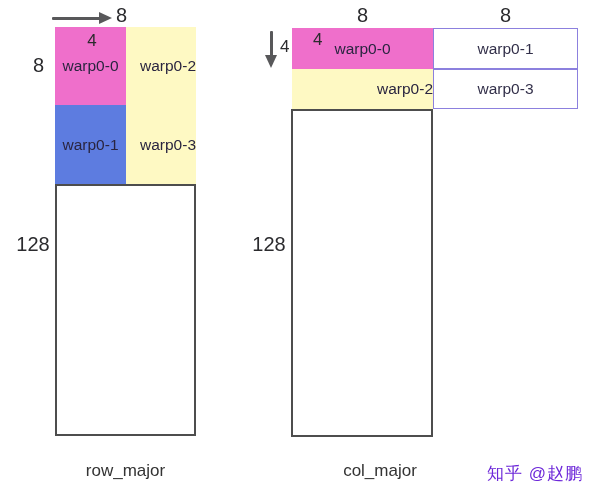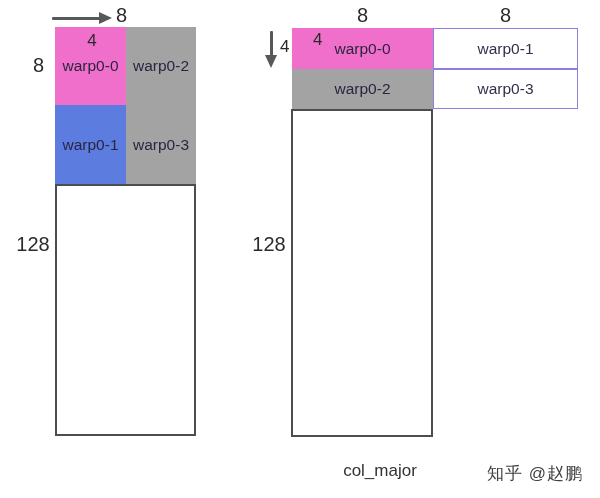--- a/index.html
+++ b/index.html
@@ -8,37 +8,37 @@
     font-family:"Liberation Sans","DejaVu Sans",sans-serif;color:#2e2e33;
   }
   .abs{position:absolute;}
   .dim-label{font-size:20px;color:#2b2b2e;}
   .dim-label-sm{font-size:17px;color:#2b2b2e;}
   .block{
     position:absolute;display:flex;align-items:center;justify-content:center;
     font-size:15.5px;color:#2a2540;box-sizing:border-box;
   }
   .pink{background:#ef6fcb;}
-  .purple{background:#a3a3a3;}
+  .purple{background:#fef9c3;justify-content:flex-end;}
   .blue{background:#5d7ce0;}
   .white-block{background:#ffffff;border:1.5px solid #8c80de;color:#33304a;}
   .bigrect{
     position:absolute;background:#ffffff;border:2px solid #4d4d4d;box-sizing:border-box;
   }
   .caption{font-size:17px;color:#333333;text-align:center;}
   .arrow-line-h{position:absolute;height:3px;background:#58585a;border-radius:1px;}
   .arrow-head-r{position:absolute;width:0;height:0;border-top:6px solid transparent;
     border-bottom:6px solid transparent;border-left:13px solid #58585a;}
   .arrow-line-v{position:absolute;width:3px;background:#58585a;border-radius:1px;}
   .arrow-head-d{position:absolute;width:0;height:0;border-left:6px solid transparent;
     border-right:6px solid transparent;border-top:13px solid #58585a;}
   .center-txt{text-align:center;}
   .right-txt{text-align:center;}
   .tile-4{position:absolute;font-size:17px;color:#2b2b2e;}
-  .watermark{font-size:17px;color:#404040;letter-spacing:1px;}
+  .watermark{font-size:17px;color:#6d28d9;letter-spacing:1px;}
 </style>
 </head>
 <body>
 
 <div id="canvas">
 
   <div class="arrow-line-h" style="left:52px;top:17px;width:48px;"></div>
   <div class="arrow-head-r" style="left:99px;top:12px;"></div>
   <div class="abs dim-label" style="left:116px;top:4px;">8</div>
 
@@ -54,20 +54,21 @@
   <div class="block blue" style="left:55px;top:105px;width:71px;height:79px;">
     <span>warp0-1</span>
   </div>
   <div class="block purple" style="left:126px;top:105px;width:70px;height:79px;">
     <span>warp0-3</span>
   </div>
 
   <div class="bigrect" style="left:55px;top:184px;width:141px;height:252px;"></div>
   <div class="abs dim-label right-txt" style="left:14px;top:233px;width:38px;">128</div>
 
+  <div class="abs caption" style="left:55px;top:461px;width:141px;">row_major</div>
 
   <div class="abs dim-label center-txt" style="left:292px;top:4px;width:141px;">8</div>
   <div class="abs dim-label center-txt" style="left:433px;top:4px;width:145px;">8</div>
 
   <div class="arrow-line-v" style="left:270px;top:31px;height:25px;"></div>
   <div class="arrow-head-d" style="left:265px;top:55px;"></div>
   <div class="abs dim-label-sm" style="left:280px;top:37px;">4</div>
 
   <div class="block pink" style="left:292px;top:28px;width:141px;height:41px;">
     <span>warp0-0</span>

